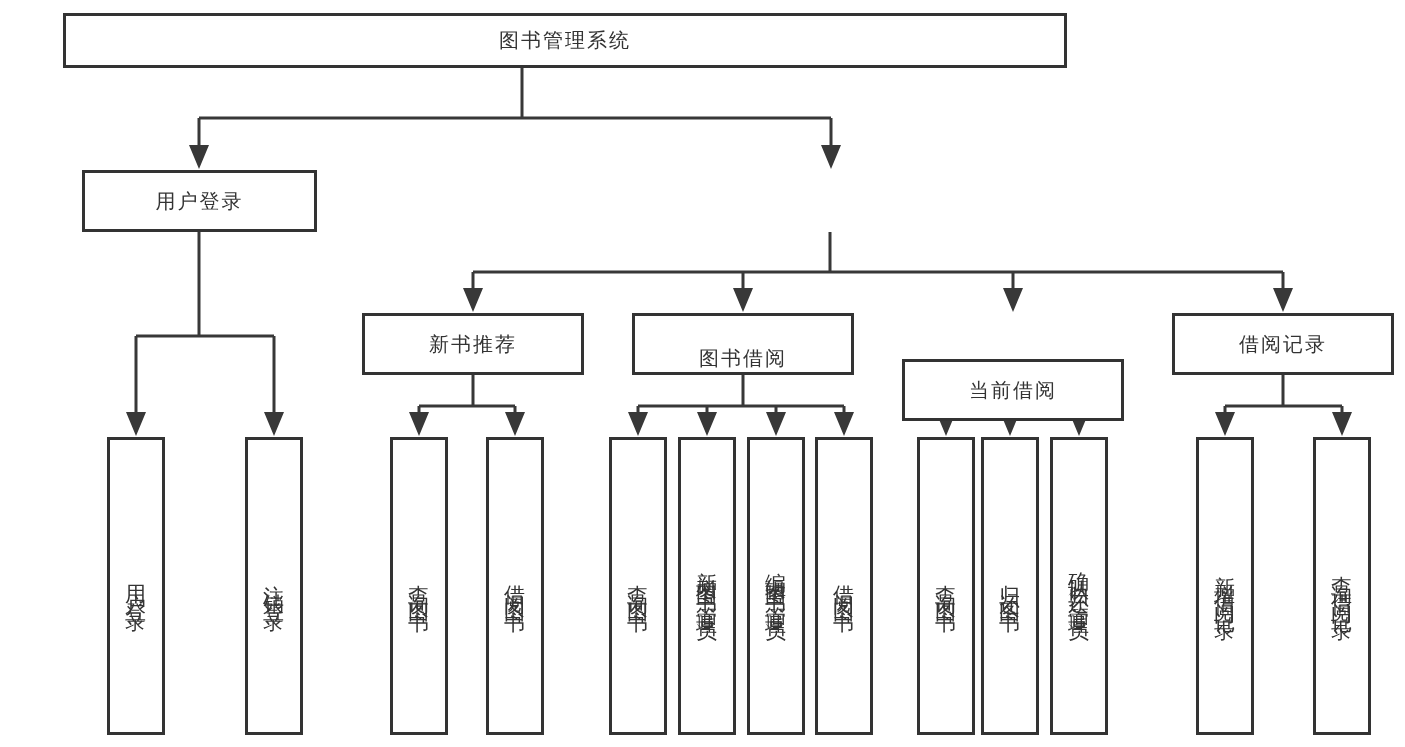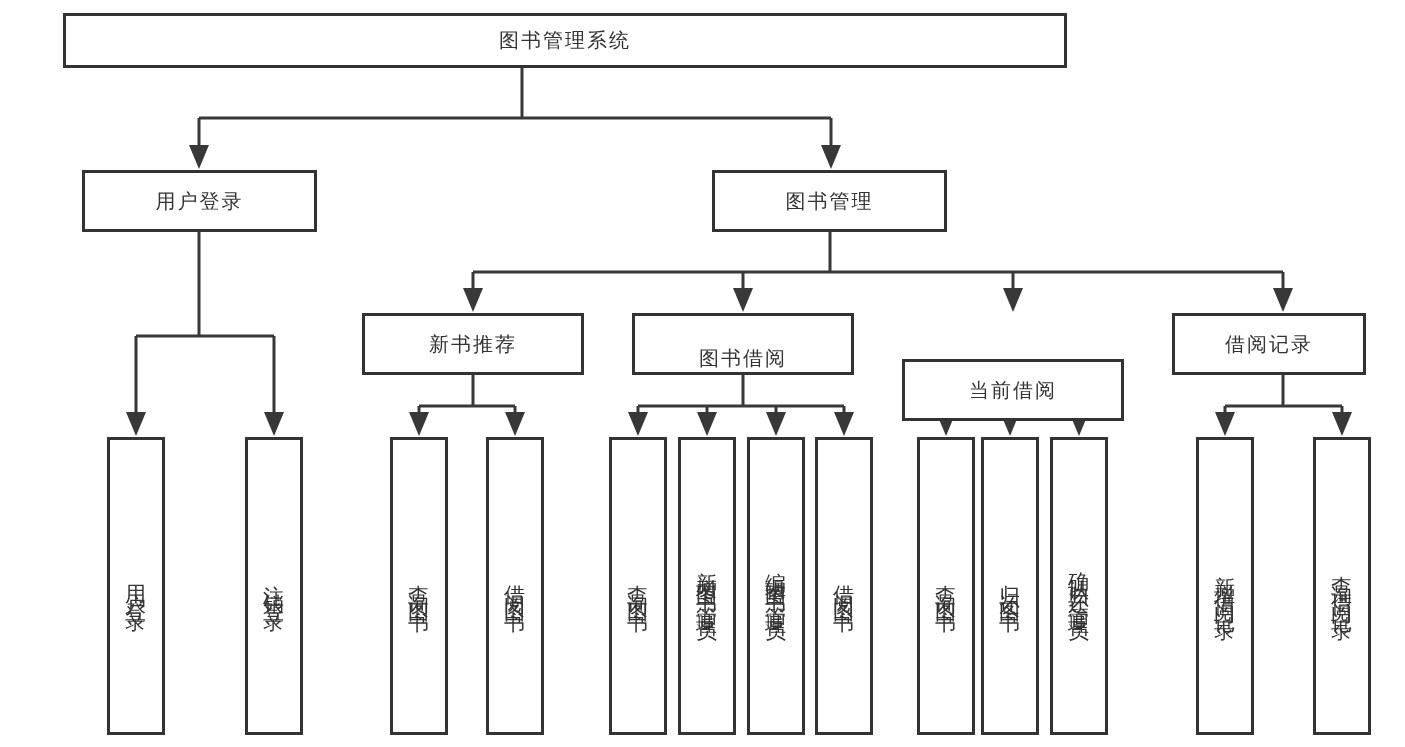--- a/index.html
+++ b/index.html
@@ -89,34 +89,31 @@
              M1215 412 H1235 L1225 436 Z  M1332 412 H1352 L1342 436 Z"></path>
   </svg>
 
   <div class="node root-node" style="left:22px; top:13px; width:1004px; height:55px;margin-left:41px;">
     <span>图书管理系统</span>
   </div>
 
   <div class="node h-node" style="left:82px; top:170px; width:235px; height:62px;">
     <span>用户登录</span>
   </div>
-  <div class="node h-node" style="left:712px; top:170px; width:235px; height:62px;">
-    <span>图书管理</span>
-  </div>
 
   <div class="node h-node" style="left:362px; top:313px; width:222px; height:62px;">
     <span>新书推荐</span>
   </div>
   <div class="node h-node" style="left:632px; top:313px; width:222px; height:62px;align-items:flex-end;">
     <span>图书借阅</span>
   </div>
   <div class="node h-node" style="left:902px; top:313px; width:222px; height:62px;margin-top:46px;">
     <span>当前借阅</span>
   </div>
-  <div class="node h-node" style="left:1172px; top:313px; width:194px; height:62px;">
+  <div class="node h-node" style="left:1172px; top:313px; width:222px; height:62px;">
     <span>借阅记录</span>
   </div>
 
   <div class="node leaf" style="left:107px;">
     <span class="vtext">用户登录</span>
   </div>
   <div class="node leaf" style="left:245px;">
     <span class="vtext">注销登录</span>
   </div>
 

